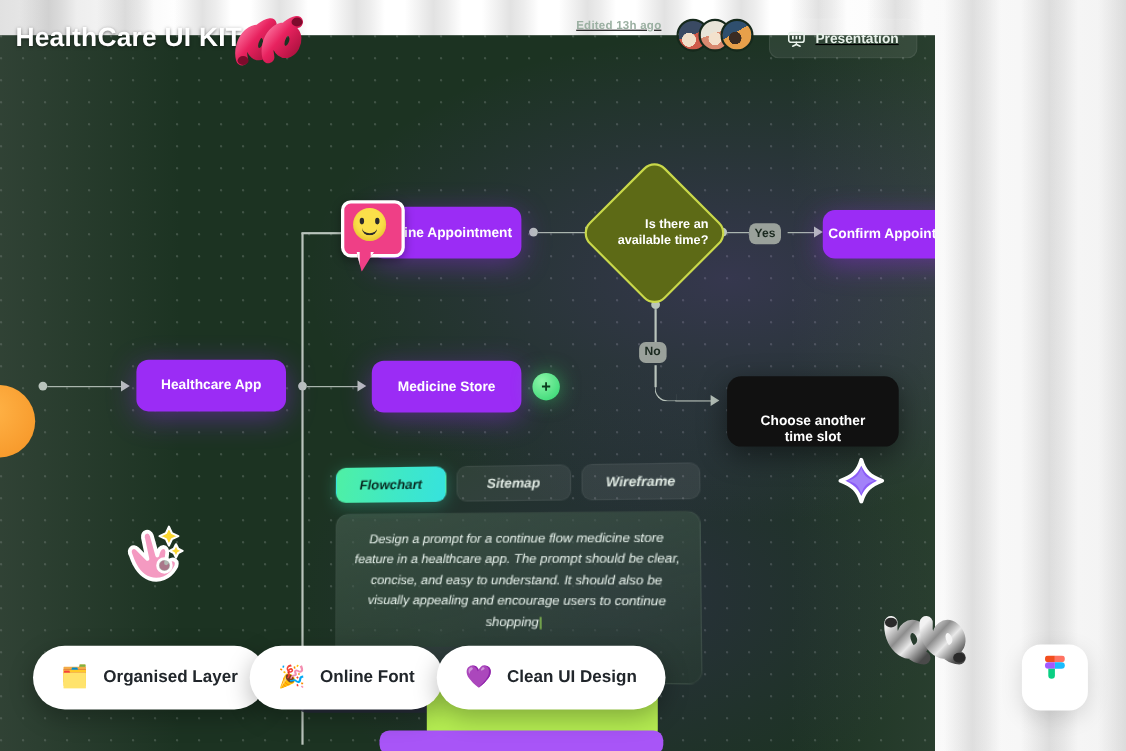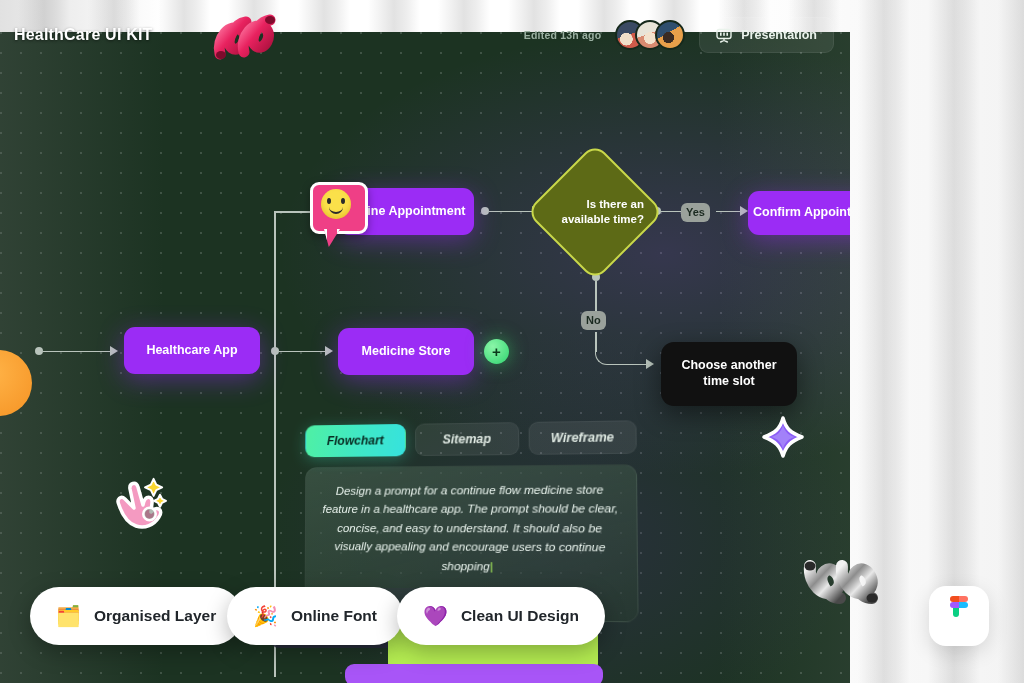--- a/index.html
+++ b/index.html
@@ -47,24 +47,24 @@
     pointer-events:none;
   }
 
   
   .header {
     position: absolute; left: 0; top: 0; width: 850px; height: 70px;
     display: flex; align-items: center; padding: 0 16px 0 14px;
     z-index: 30;
   }
   .doc-title {
-    color: #fff; font-size: 16px; font-weight: 700; letter-spacing: .2px;
+    color: #fff; font-size: 24px; font-weight: 700; letter-spacing: .2px;
     text-shadow: 0 1px 3px rgba(0,0,0,.5);
   }
-  .hdr-right { margin-left: auto; display:flex; align-items:center; gap: 14px; }
+  .hdr-right { margin-left: auto; display:flex; align-items:flex-start; gap: 14px; text-decoration: underline; }
   .edited { color:#9bb0a2; font-size:10.5px; font-weight:600; letter-spacing:.2px;}
   .avatars { display:flex; }
   .avatar {
     width: 30px; height:30px; border-radius:50%;
     border: 2px solid #16291c; margin-left:-10px;
     background-size: cover; overflow:hidden; position:relative;
   }
   .avatar:first-child{ margin-left:0; }
   .av1{ background:
         radial-gradient(circle at 36% 66%, #f1dfc9 0 26%, transparent 27%),
@@ -336,21 +336,21 @@
     </div>
 
     <div class="chip" style="left:581px; top:279px;">
       <span>No</span>
     </div>
 
     <div class="node purple" id="n-confirm" style="left:748px; top:159px; width:138px; height:44px;">
       <span>Confirm Appointment</span>
     </div>
 
-    <div class="node dark" id="n-choose" style="left:661px; top:310px; width:136px; height:64px;">
+    <div class="node dark" id="n-choose" style="left:661px; top:310px; width:156px; height:64px;align-items:flex-end;">
       <div>
         <div>Choose another</div>
         <div>time slot</div>
       </div>
     </div>
 
     <div class="darkslab"></div>
     <div class="limebar2"></div>
     <div class="purplebar"></div>
 

